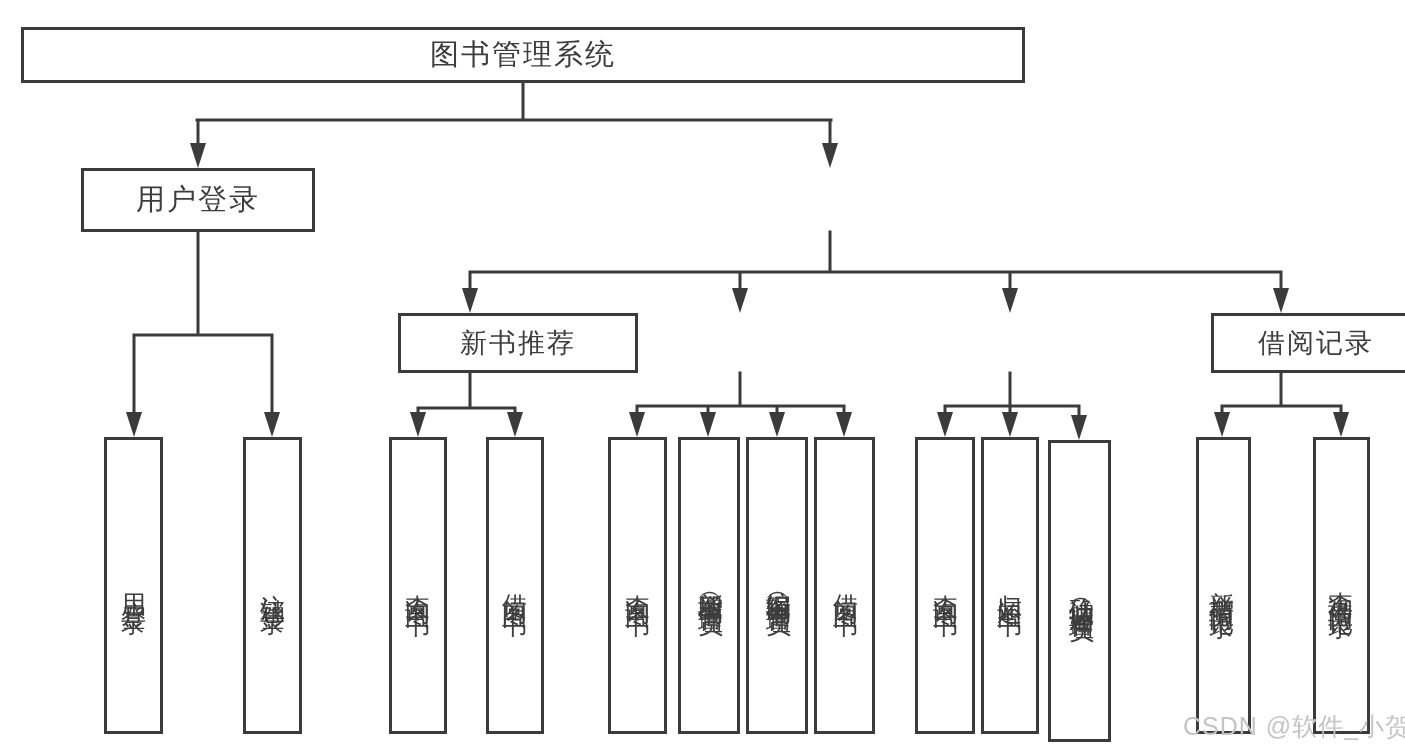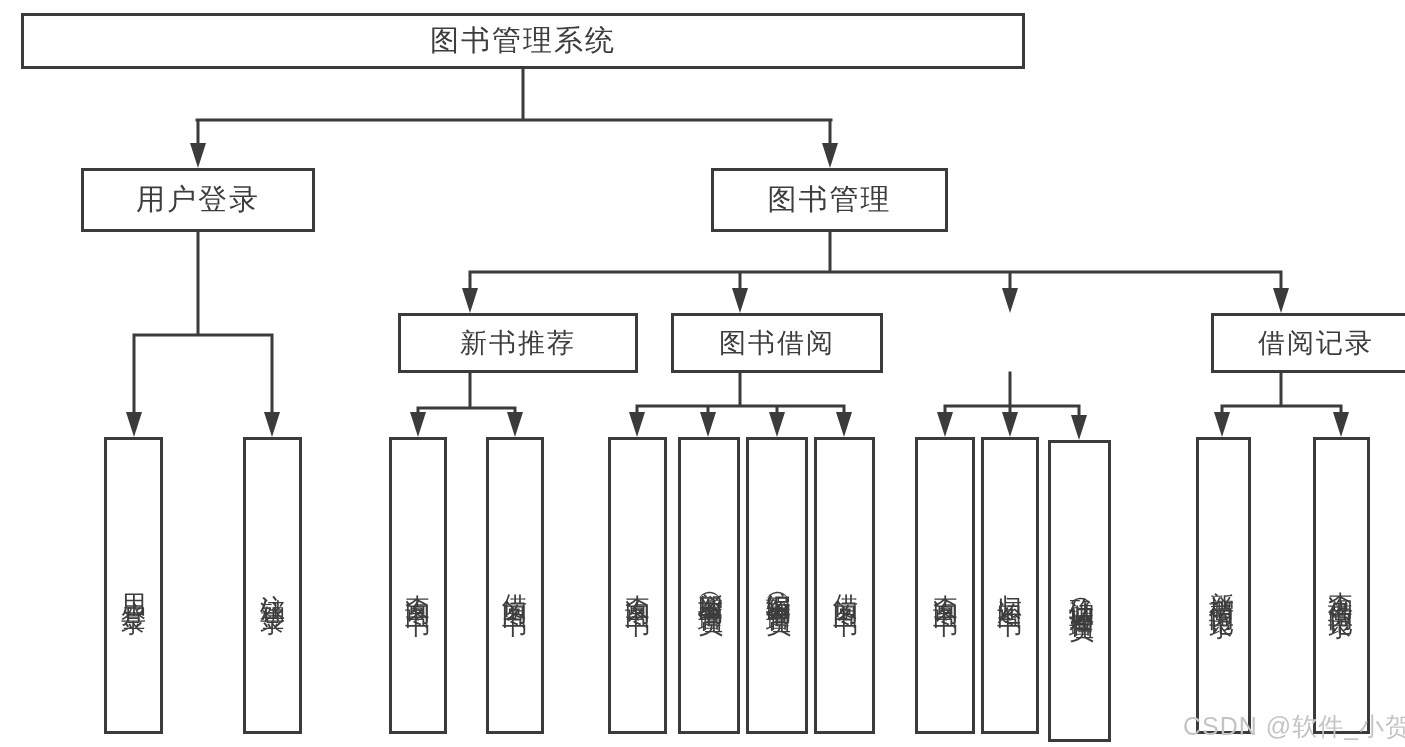--- a/index.html
+++ b/index.html
@@ -16,21 +16,21 @@
   }
   .lvl1{font-size:29px;}
   .lvl2{font-size:29px;}
   .lvl3{font-size:27px;margin-left:36px;}
   .vbox{
     position:absolute;box-sizing:border-box;border:3px solid #3b3b3b;background:#ffffff;
     z-index:2;writing-mode:vertical-rl;text-orientation:mixed;text-align:center;
     font-size:25px;letter-spacing:6px;line-height:52px;
   }
   
-  #n-root{left:21px;top:13px;width:1004px;height:56px;}
+  #n-root{left:21px;top:27px;width:1004px;height:56px;}
   
   #n-login{left:81px;top:168px;width:234px;height:64px;}
   #n-mgmt{left:711px;top:168px;width:237px;height:64px;}
   
   #n-newbook{left:362px;top:313px;width:240px;height:60px;}
   #n-borrow{left:635px;top:313px;width:212px;height:60px;}
   #n-current{left:905px;top:313px;width:215px;height:60px;}
   #n-records{left:1175px;top:313px;width:210px;height:60px;}
   
   .vbox{top:437px;height:297px;}
@@ -79,24 +79,22 @@
       M769,412 L785,412 L777,437 Z  M836,412 L852,412 L844,437 Z
       M937,412 L953,412 L945,437 Z  M1002,412 L1018,412 L1010,437 Z
       M1071,415 L1087,415 L1079,440 Z
       M1214,412 L1230,412 L1222,437 Z  M1333,412 L1349,412 L1341,437 Z
     "></path>
   </svg>
 
   <div class="box lvl1" id="n-root">图书管理系统</div>
 
   <div class="box lvl2" id="n-login">用户登录</div>
-  <div class="box lvl2" id="n-mgmt">图书管理</div>
 
   <div class="box lvl3" id="n-newbook">新书推荐</div>
-  <div class="box lvl3" id="n-borrow">图书借阅</div>
   <div class="box lvl3" id="n-records">借阅记录</div>
 
   <div class="vbox" id="lf-login-1">用户登录</div>
   <div class="vbox" id="lf-login-2">注销登录</div>
 
   <div class="vbox" id="lf-nb-1">查询图书</div>
   <div class="vbox" id="lf-nb-2">借阅图书</div>
 
   <div class="vbox" id="lf-bb-1">查询图书</div>
   <div class="vbox" id="lf-bb-2">新增图书（管理员）</div>

